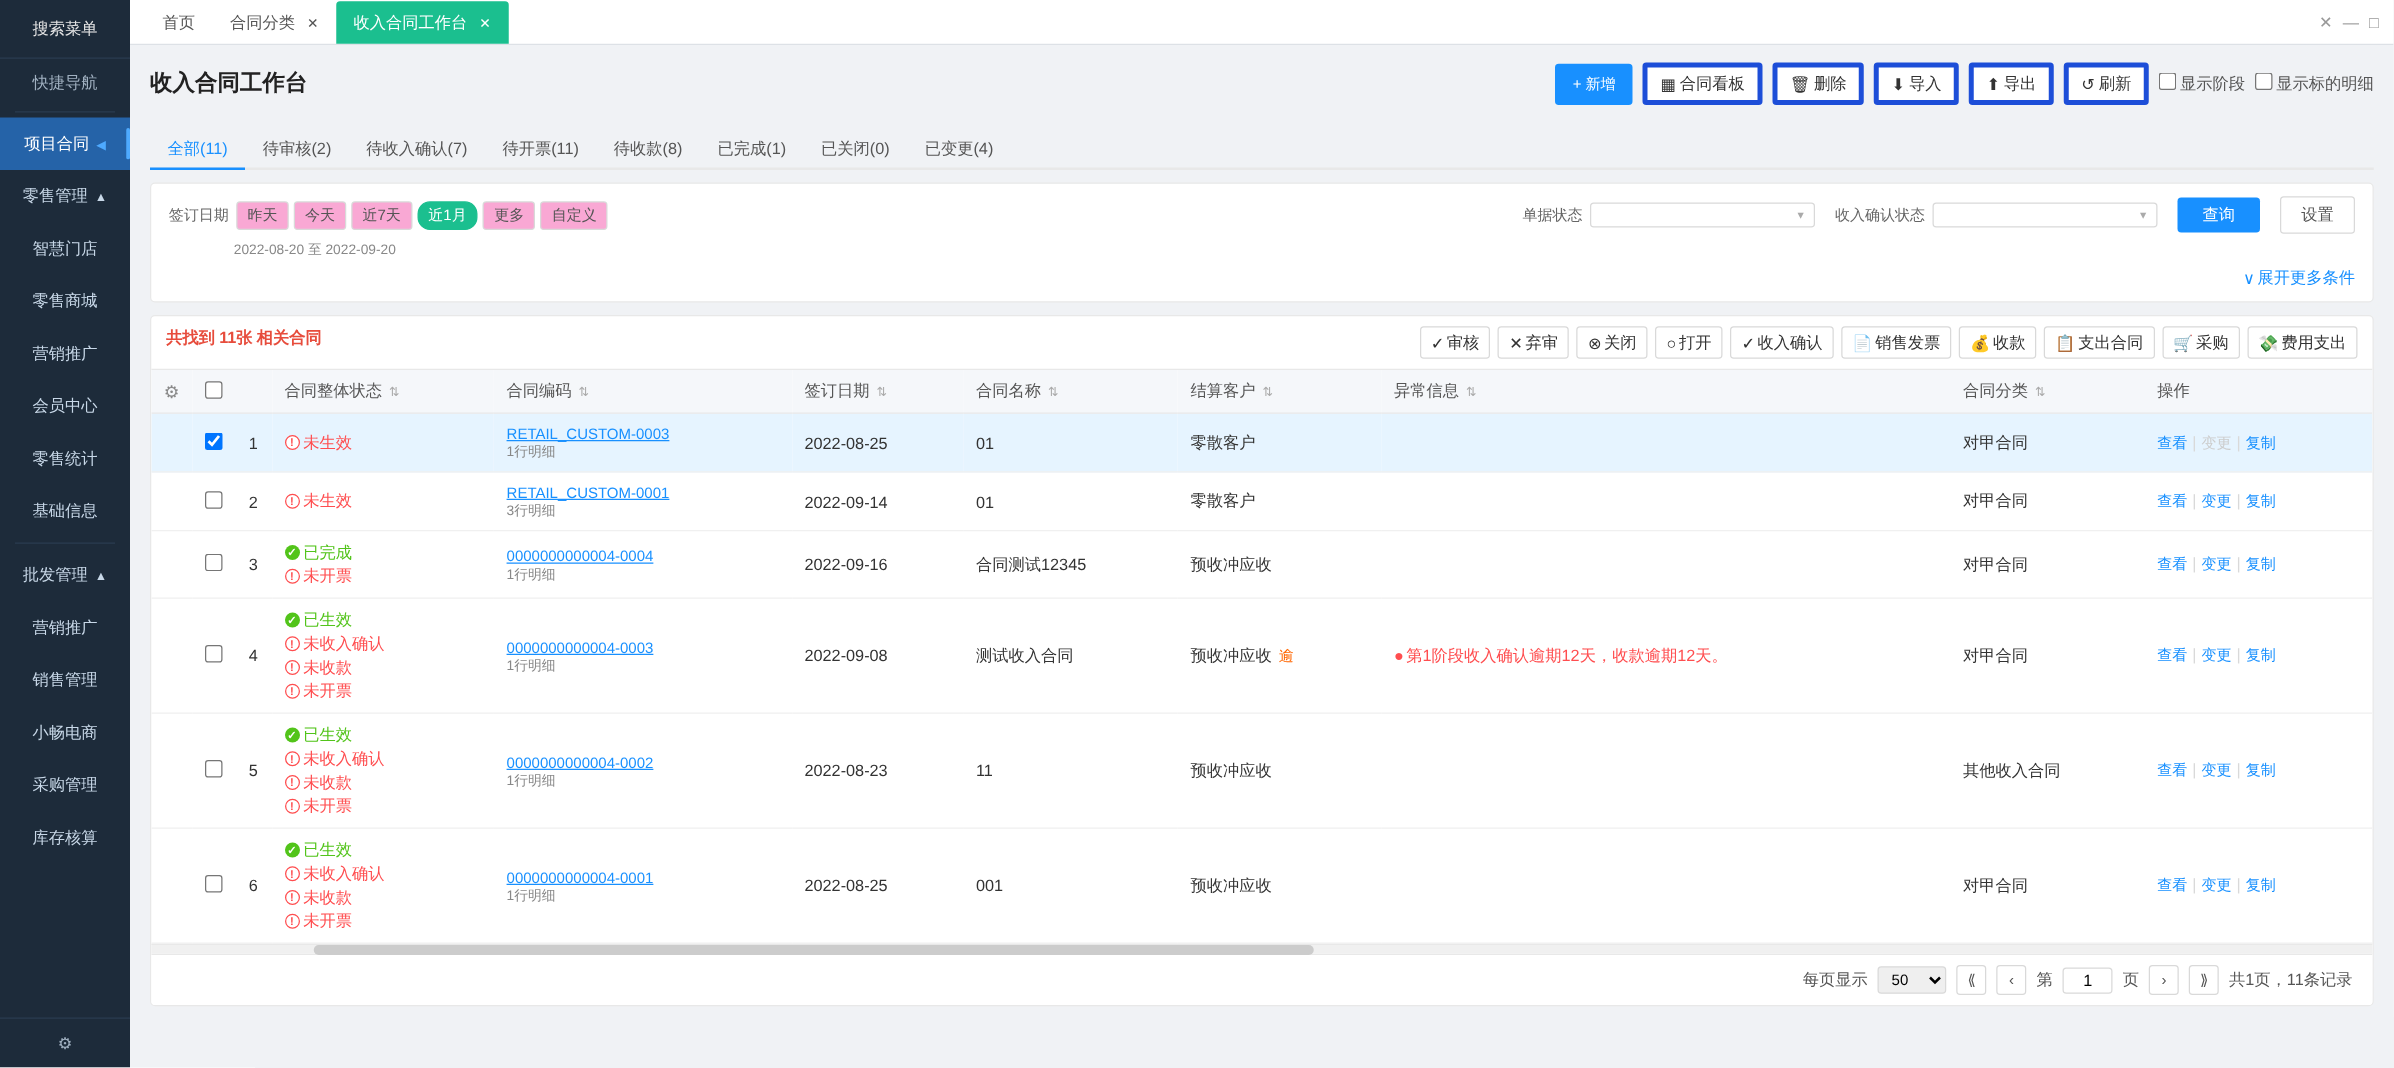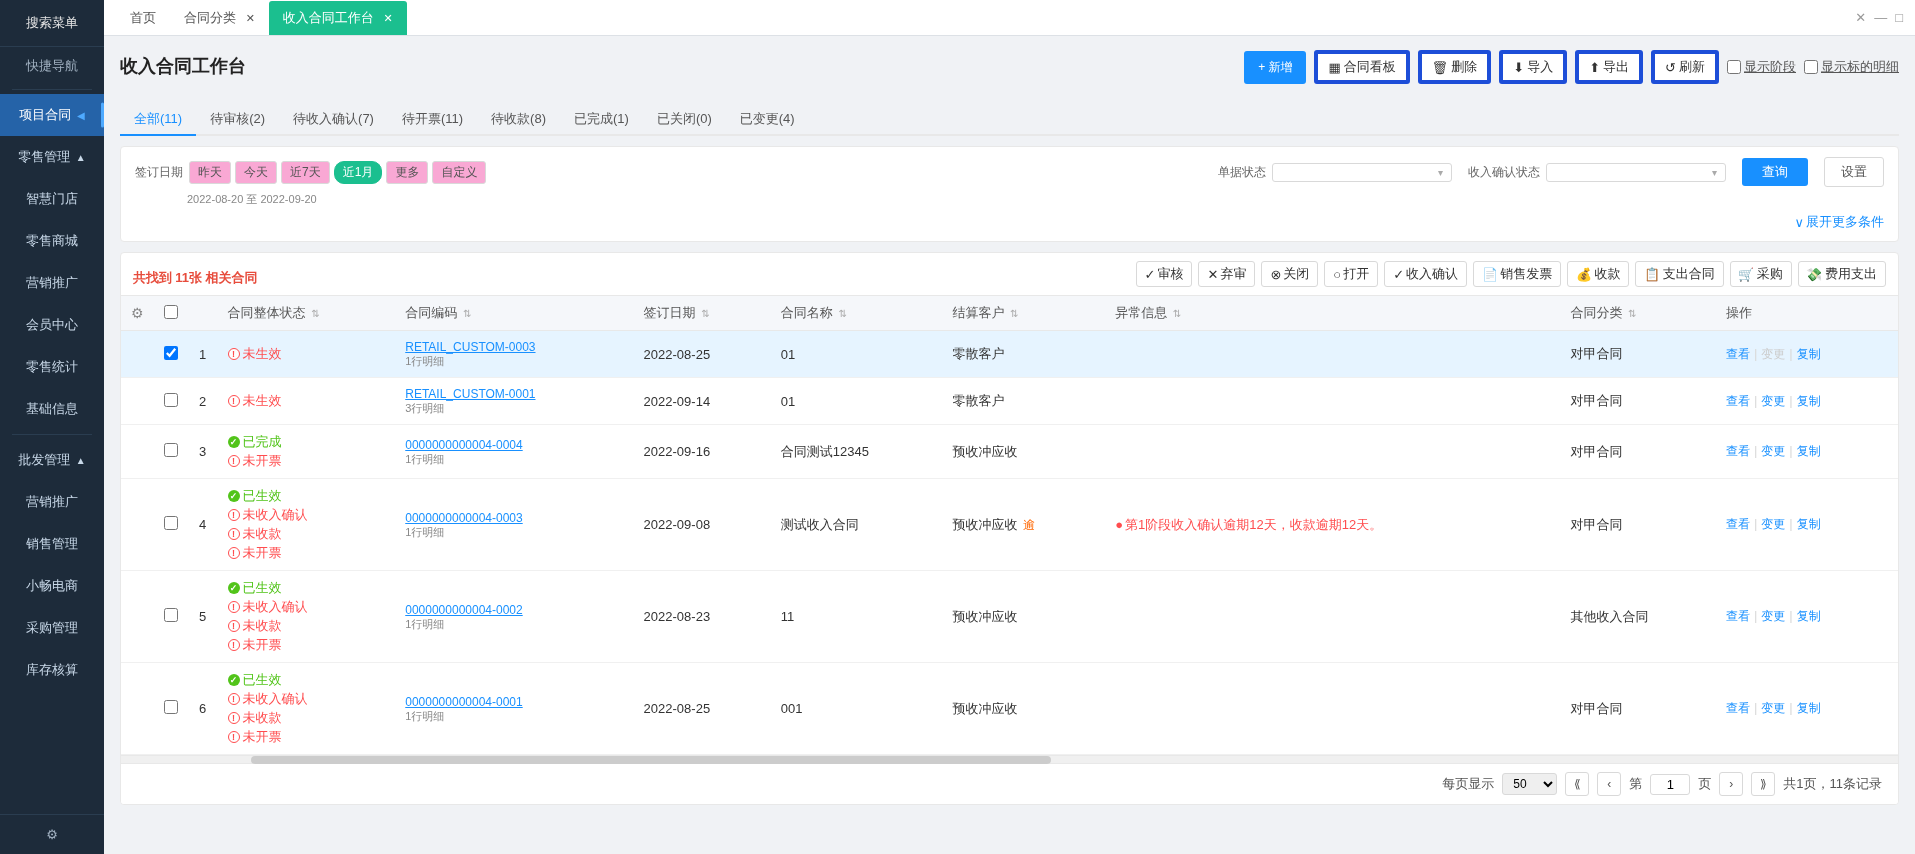--- a/index.html
+++ b/index.html
@@ -29,21 +29,21 @@
     .ctrl-btn { cursor: pointer; }
 
     
     .page-content { flex: 1; overflow-y: auto; padding: 14px 16px; background: #f0f2f5; }
     .page-title { font-size: 18px; font-weight: bold; color: #222; margin-bottom: 12px; }
 
     
     .toolbar { display: flex; align-items: center; gap: 8px; margin-bottom: 10px; flex-wrap: wrap; }
     .toolbar-btn { display: flex; align-items: center; gap: 3px; padding: 4px 10px; border: 4px solid #1d4ed8; background: #fff; border-radius: 3px; cursor: pointer; color: #333; font-size: 12px; white-space: nowrap; }
     .toolbar-btn.primary { background: #1890ff; border-color: #1890ff; color: #fff; }
-    .checkbox-label { display: flex; align-items: center; gap: 3px; font-size: 12px; color: #555; cursor: pointer; text-decoration: underline; }
+    .checkbox-label { display: flex; align-items: flex-start; gap: 3px; font-size: 12px; color: #555; cursor: pointer; }
 
     
     .filter-tabs { display: flex; gap: 0; border-bottom: 2px solid #e8e8e8; margin-bottom: 10px; }
     .filter-tab { padding: 6px 14px; font-size: 13px; color: #555; cursor: pointer; border-bottom: 2px solid transparent; margin-bottom: -2px; white-space: nowrap; }
     .filter-tab.active { color: #1890ff; border-bottom: 2px solid #1890ff; }
 
     
     .filter-bar { background: #fff; border: 1px solid #e8e8e8; border-radius: 4px; padding: 10px 14px; margin-bottom: 10px; }
     .filter-row { display: flex; align-items: center; gap: 16px; flex-wrap: wrap; }
     .filter-group { display: flex; align-items: center; gap: 6px; }
@@ -52,21 +52,21 @@
     .fq-btn { padding: 2px 8px; border: 1px solid #d9d9d9; border-radius: 3px; background: #f9a8d4; cursor: pointer; font-size: 12px; color: #555; }
     .fq-btn.active { background: #1bbf8f; color: #fff; border-color: #1bbf8f; border-radius: 10px; }
     .select-box { border: 1px solid #d9d9d9; border-radius: 3px; padding: 3px 8px; min-width: 120px; color: #555; font-size: 12px; background: #fff; display: flex; align-items: center; justify-content: space-between; cursor: pointer; }
     .select-arrow { color: #aaa; font-size: 10px; }
     .expand-btn { color: #1890ff; font-size: 12px; cursor: pointer; display: flex; align-items: center; gap: 2px; margin-left: auto; }
     .search-btn { padding: 5px 20px; background: #1890ff; color: #fff; border: none; border-radius: 3px; cursor: pointer; font-size: 13px; }
     .set-btn { padding: 5px 16px; background: #fff; color: #555; border: 1px solid #d9d9d9; border-radius: 3px; cursor: pointer; font-size: 13px; }
 
     
     .table-wrapper { background: #fff; border: 1px solid #e8e8e8; border-radius: 4px; overflow: hidden; }
-    .table-header-bar { display: flex; align-items: flex-end; padding: 8px 12px; gap: 22px; border-bottom: 1px solid #e8e8e8; flex-wrap: wrap; }
+    .table-header-bar { display: flex; align-items: flex-start; padding: 8px 12px; gap: 22px; border-bottom: 1px solid #e8e8e8; flex-wrap: wrap; }
     .table-count { font-size: 12px; color: #555; }
     .table-count span { color: #e74c3c; font-weight: bold; }
     .action-btns { display: flex; gap: 6px; flex-wrap: wrap; margin-left: auto; }
     .act-btn { display: flex; align-items: center; gap: 2px; padding: 3px 8px; border: 1px solid #d9d9d9; background: #fff; border-radius: 3px; cursor: pointer; color: #333; font-size: 12px; white-space: nowrap; }
 
     table { width: 100%; border-collapse: collapse; font-size: 12px; }
     thead tr { background: #f5f7fa; }
     thead th { padding: 8px 10px; text-align: left; color: #555; font-weight: normal; border-bottom: 1px solid #e8e8e8; white-space: nowrap; }
     thead th.sortable { cursor: pointer; }
     .sort-icon { color: #aaa; font-size: 10px; margin-left: 2px; }

